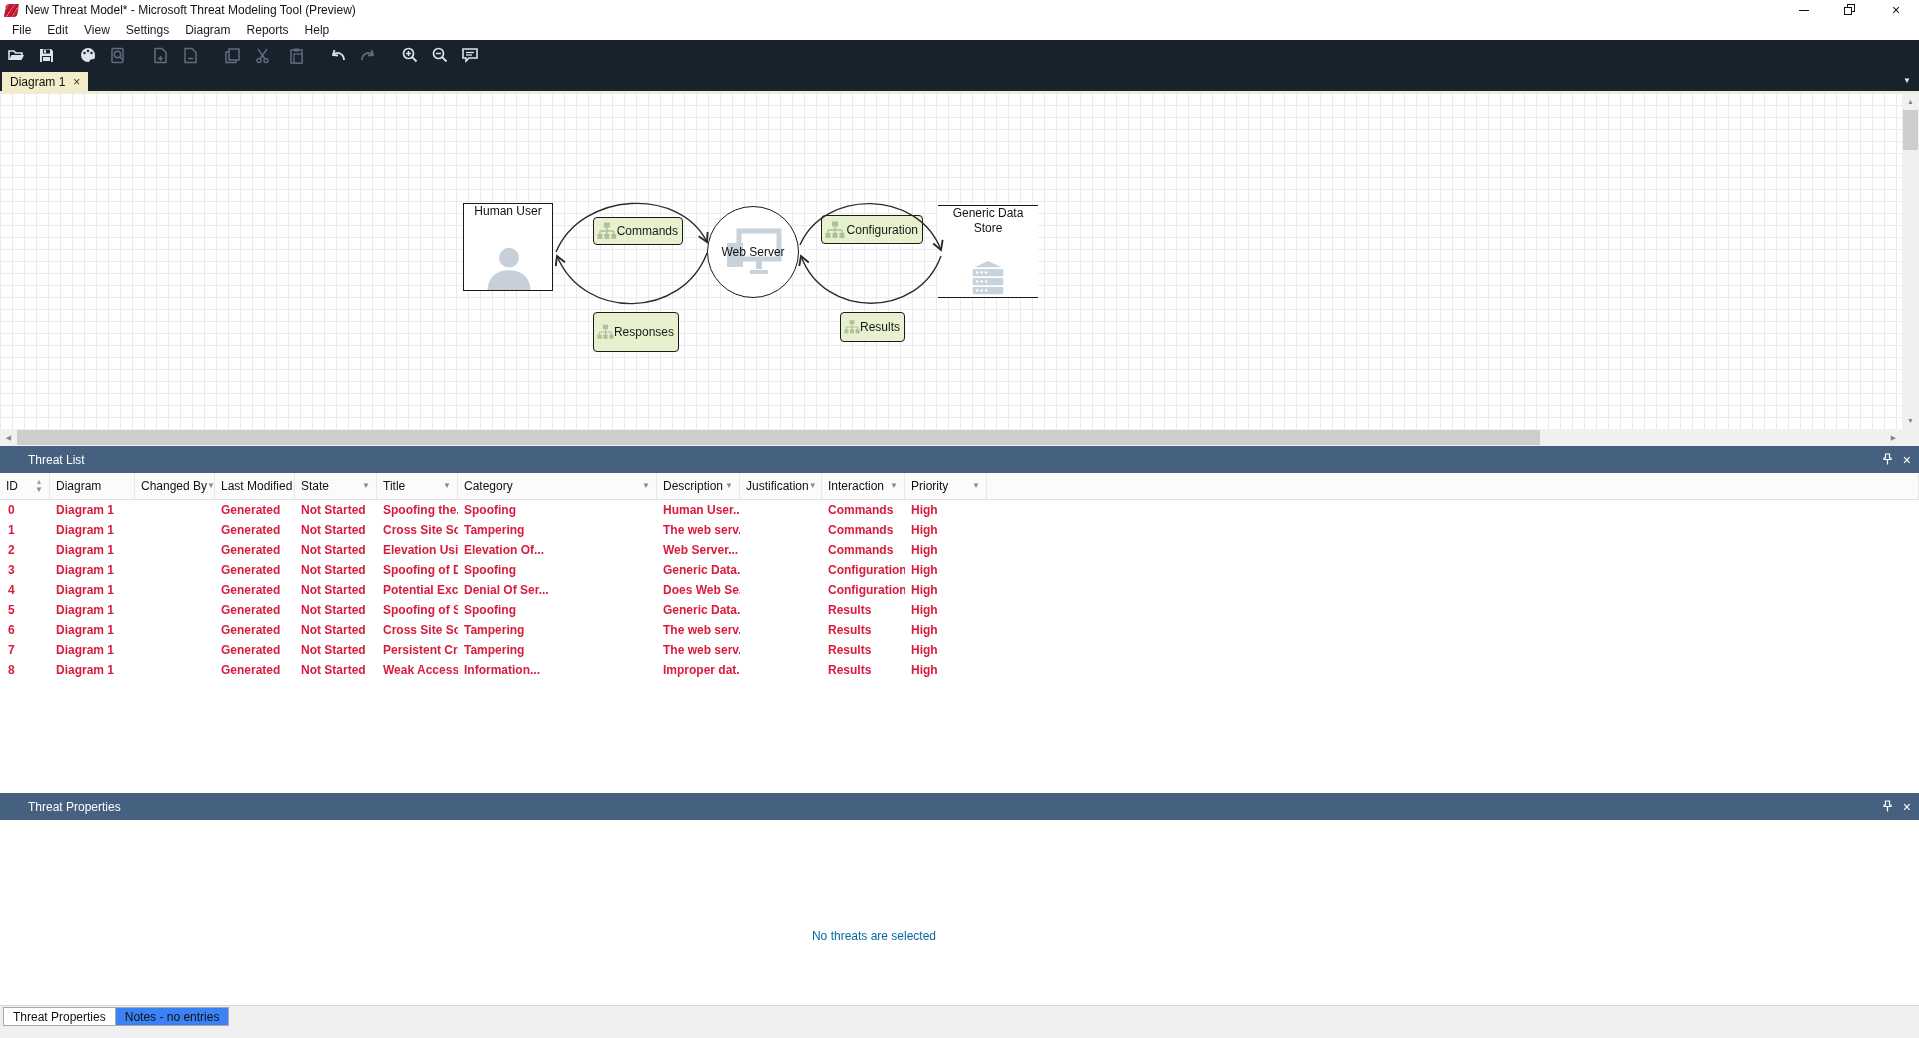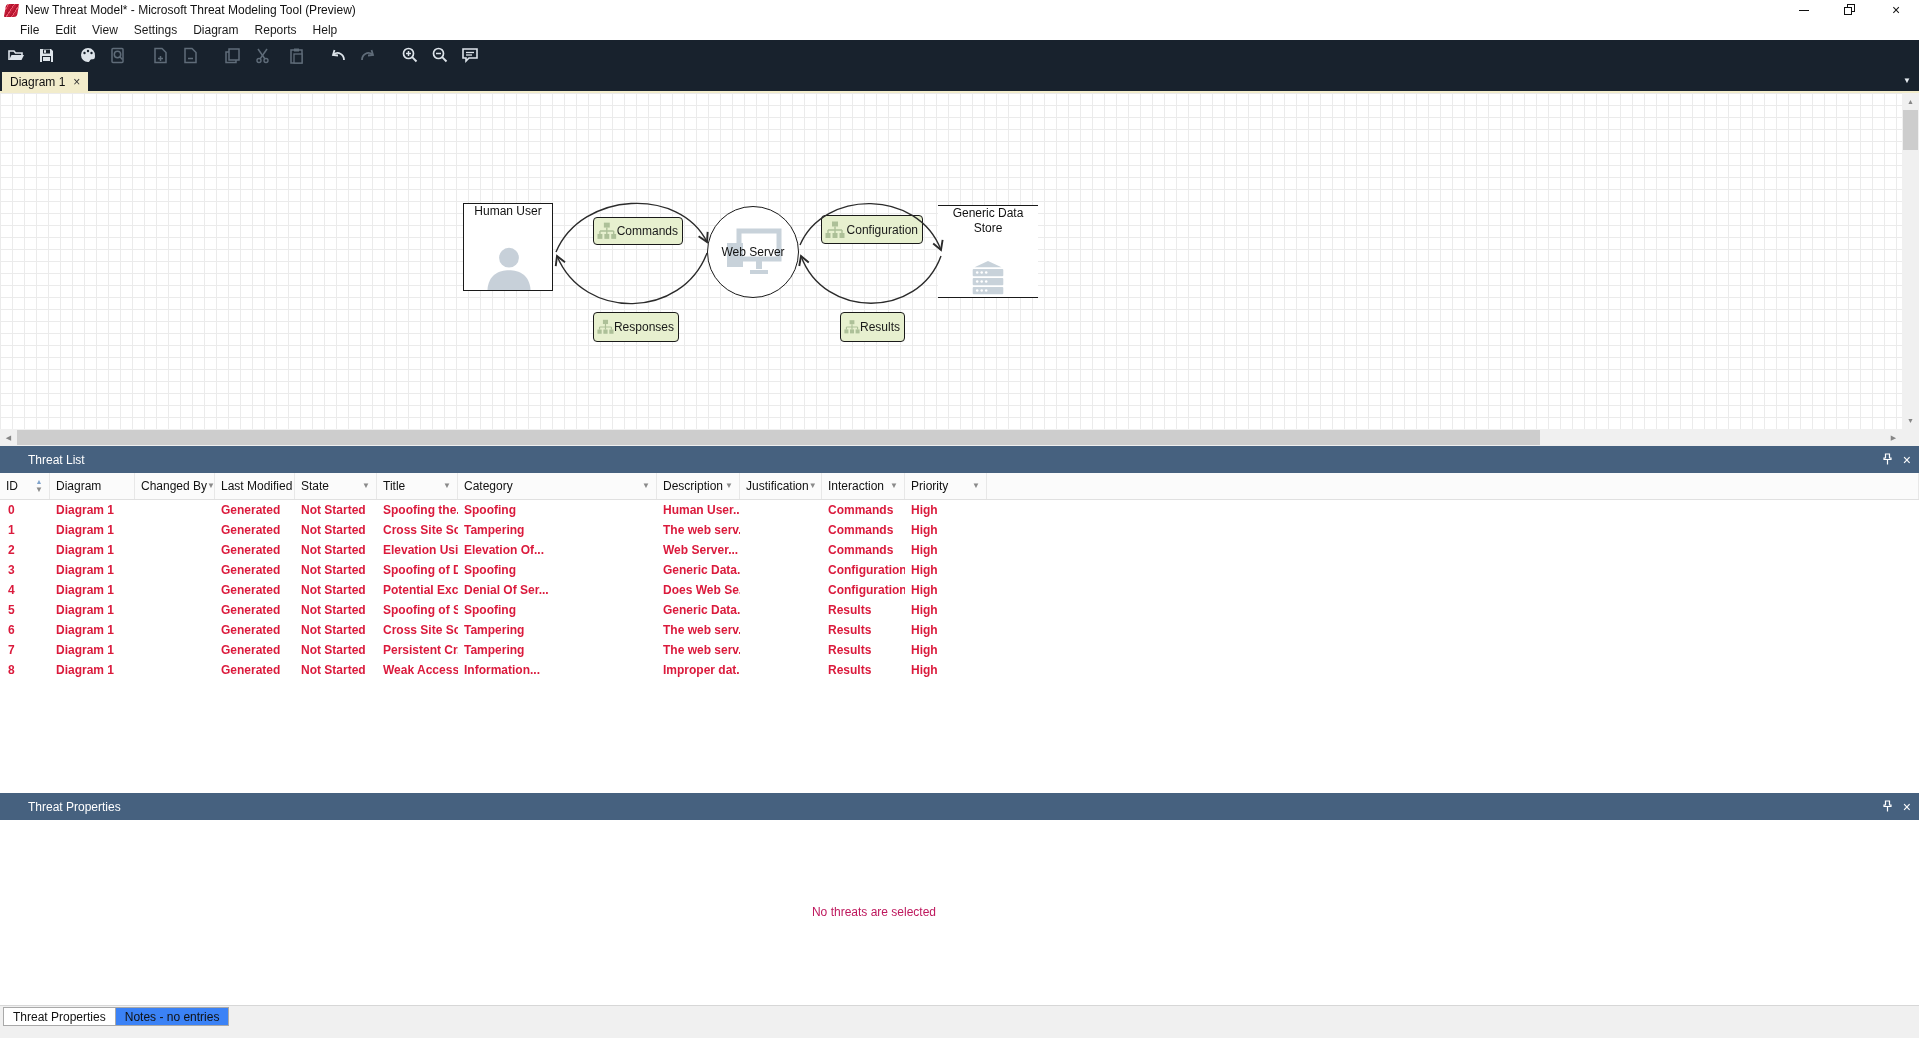--- a/index.html
+++ b/index.html
@@ -18,21 +18,21 @@
   .win-btn { width:46px; height:20px; display:flex; align-items:center; justify-content:center; color:#111; }
   .min-glyph { width:10px; border-top:1px solid #111; display:block; }
   .restore-glyph { position:relative; width:12px; height:12px; display:block; }
   .restore-glyph i { position:absolute; width:8px; height:8px; border:1px solid #111; background:transparent; }
   .restore-glyph i.back { left:3px; top:0; }
   .restore-glyph i.front { left:0; top:3px; background:#fff; }
   .close-glyph { font-size:14px; line-height:1; }
 
   
   .menubar { position:absolute; left:0; top:20px; width:1919px; height:20px;
-    background:#ffffff; display:flex; align-items:center; padding-left:12px; }
+    background:#ffffff; display:flex; align-items:center; padding-left:4px; }
   .menu-item { padding:0 8px; height:20px; display:flex; align-items:center; color:#1a1a1a; }
 
   
   .toolbar { position:absolute; left:0; top:40px; width:1919px; height:30px;
     background:#18222d; display:flex; align-items:center; padding-left:6px; }
   .tbtn { width:20px; height:24px; display:flex; align-items:center; justify-content:center; }
   .tbtn svg { display:block; }
   .ic-on  { color:#dde4ea; }
   .ic-off { color:#5f6c79; }
   .g10 { margin-left:10px; } .g14 { margin-left:14px; } .g22 { margin-left:22px; }
@@ -62,21 +62,21 @@
   .node-ws span { position:relative; z-index:1; }
   .node-gds { left:938px; top:112px; width:100px; height:93px;
     border-top:1.6px solid #1a1a1a; border-bottom:1.6px solid #1a1a1a;
     text-align:center; line-height:15px; overflow:hidden; }
   .node-gds .shape-icon { position:absolute; left:28px; bottom:1px; }
   .flow-label { position:absolute; z-index:2; background:#e7f0cf; border:1.2px solid #1a1a1a;
     border-radius:4px; display:flex; align-items:center; color:#1a1a1a; padding-left:3px; }
   .flow-label .flow-text { flex:1; text-align:right; padding-right:4px; white-space:nowrap; }
   .fl-commands      { left:593px; top:124px; width:90px;  height:28px; }
   .fl-configuration { left:821px; top:122px; width:102px; height:29px; }
-  .fl-responses     { left:593px; top:219px; width:86px;  height:30px; }
+  .fl-responses     { left:593px; top:219px; width:86px;  height:40px; }
   .fl-results       { left:840px; top:219px; width:65px;  height:30px; }
 
   
   .hscroll { position:absolute; left:0; top:429px; width:1902px; height:17px; background:#f0f0f0; }
   .vscroll { position:absolute; left:1902px; top:93px; width:17px; height:336px; background:#f0f0f0; }
   .scroll-corner { position:absolute; left:1902px; top:429px; width:17px; height:17px; background:#f0f0f0; }
   .sarrow { position:absolute; width:17px; height:17px; display:flex; align-items:center;
     justify-content:center; color:#868686; font-size:7px; }
   .hthumb { position:absolute; left:17px; top:1px; width:1523px; height:15px; background:#cdcdcd; }
   .vthumb { position:absolute; left:1px; top:17px; width:15px; height:40px; background:#cdcdcd; }
@@ -102,21 +102,21 @@
   .c-id{width:50px} .c-diagram{width:85px} .c-changed_by{width:80px} .c-last_modified{width:80px}
   .c-state{width:82px} .c-title{width:81px} .c-category{width:199px} .c-description{width:83px}
   .c-justification{width:82px} .c-interaction{width:83px} .c-priority{width:82px} .c-fill{flex:1}
   .tl-cell.c-id { padding-left:8px; }
   .tl-status { position:absolute; left:0; top:773px; width:1919px; height:20px; background:#f0f0f0;
     border-top:1px solid #e2e2e2; display:flex; align-items:center; padding-left:83px; color:#333;margin-top:24px; }
 
   
   .tp-hdr { top:793px; }
   .tp-body { position:absolute; left:0; top:820px; width:1748px; height:185px; background:#fff;
-    text-align:center; padding-top:85px; color:#be185d; }
+    text-align:center; padding-top:109px; color:#0369a1; }
 
   
   .bottom-bar { position:absolute; left:0; top:1005px; width:1919px; height:33px;
     background:#f0f0f0; border-top:1px solid #d7d7d7; display:flex; align-items:flex-start; }
   .btab { display:flex; align-items:center; height:19px; padding:0 9px; border:1px solid #a9a9a9;
     color:#111; margin-top:1px; }
   .btab-active { background:#fff; margin-left:3px; }
   .btab-inactive { background:#3b82f6; border-left:none; }
 </style>
 </head>

